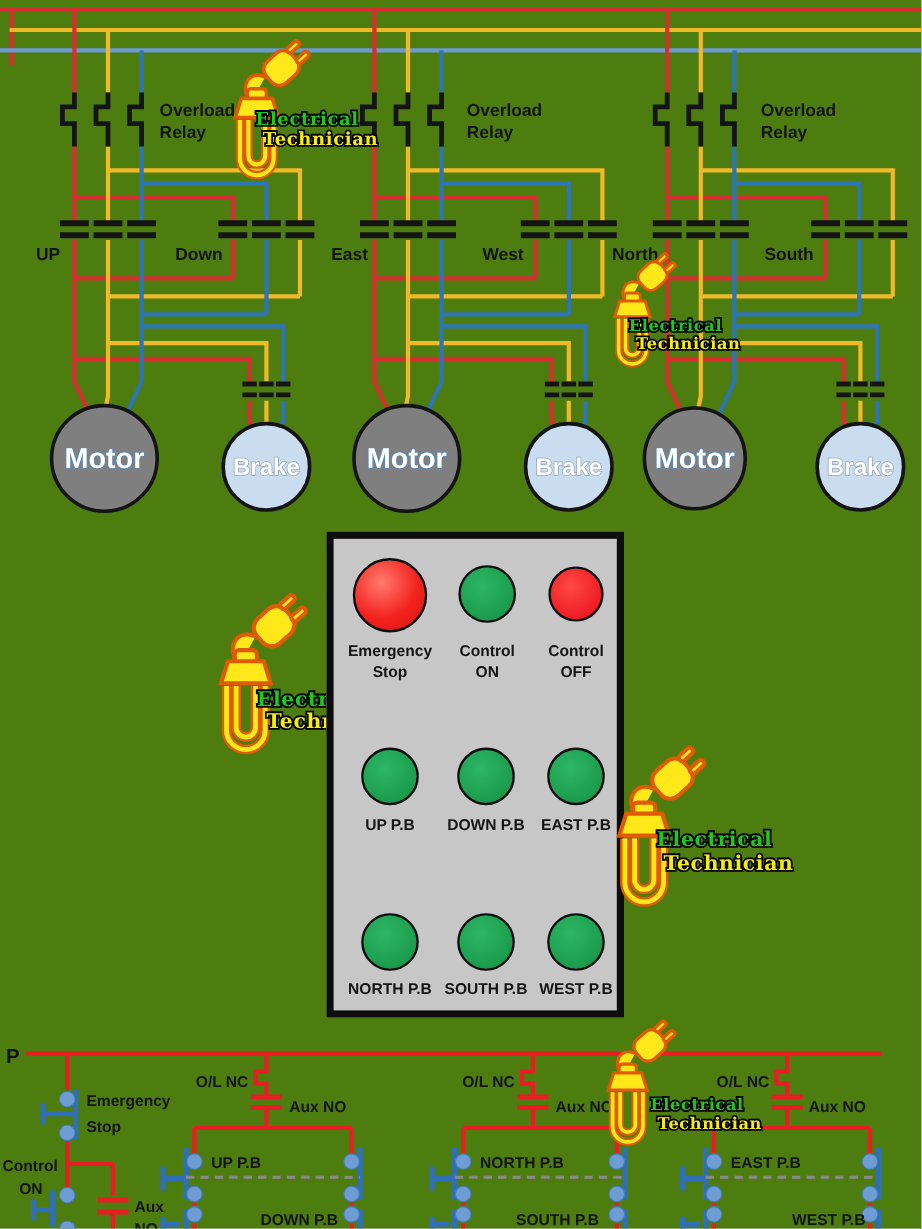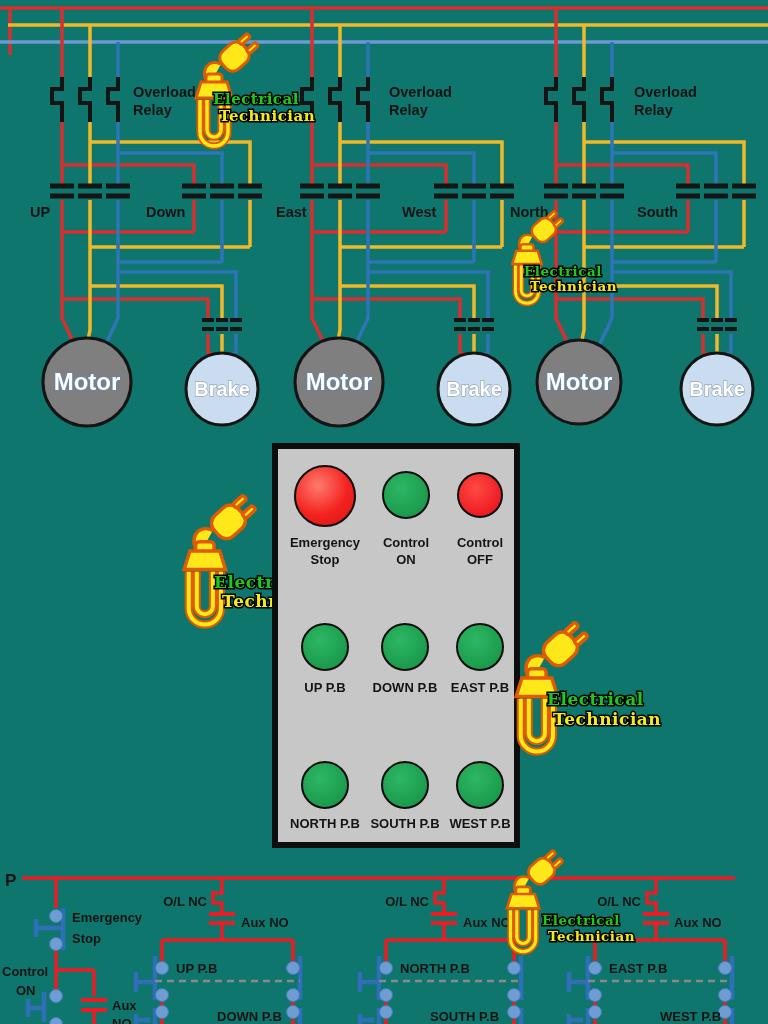--- a/index.html
+++ b/index.html
@@ -1,16 +1,16 @@
 <!DOCTYPE html>
 <html><head>
 <meta charset="utf-8">
 <style>
   html,body{margin:0;padding:0;background:#fff;}
-  #stage{position:relative;width:768px;height:1024px;overflow:hidden;background:#0f766e;
+  #stage{position:relative;width:768px;height:1024px;overflow:hidden;background:#4d7c0f;
          font-family:"Liberation Sans",sans-serif;}
   #stage svg{position:absolute;top:0;left:0;}
   #base-svg{z-index:1;}
   #overlay-svg{z-index:3;pointer-events:none;}
   
   .wr{stroke:#d62f2f;stroke-width:3.5;fill:none;}
   .wy{stroke:#f0b929;stroke-width:3.5;fill:none;}
   .wb{stroke:#2e75b6;stroke-width:3.5;fill:none;}
   .wbus{stroke:#6b9bd2;stroke-width:3.5;fill:none;}
   .sym{stroke:#141414;stroke-width:4;fill:none;}

